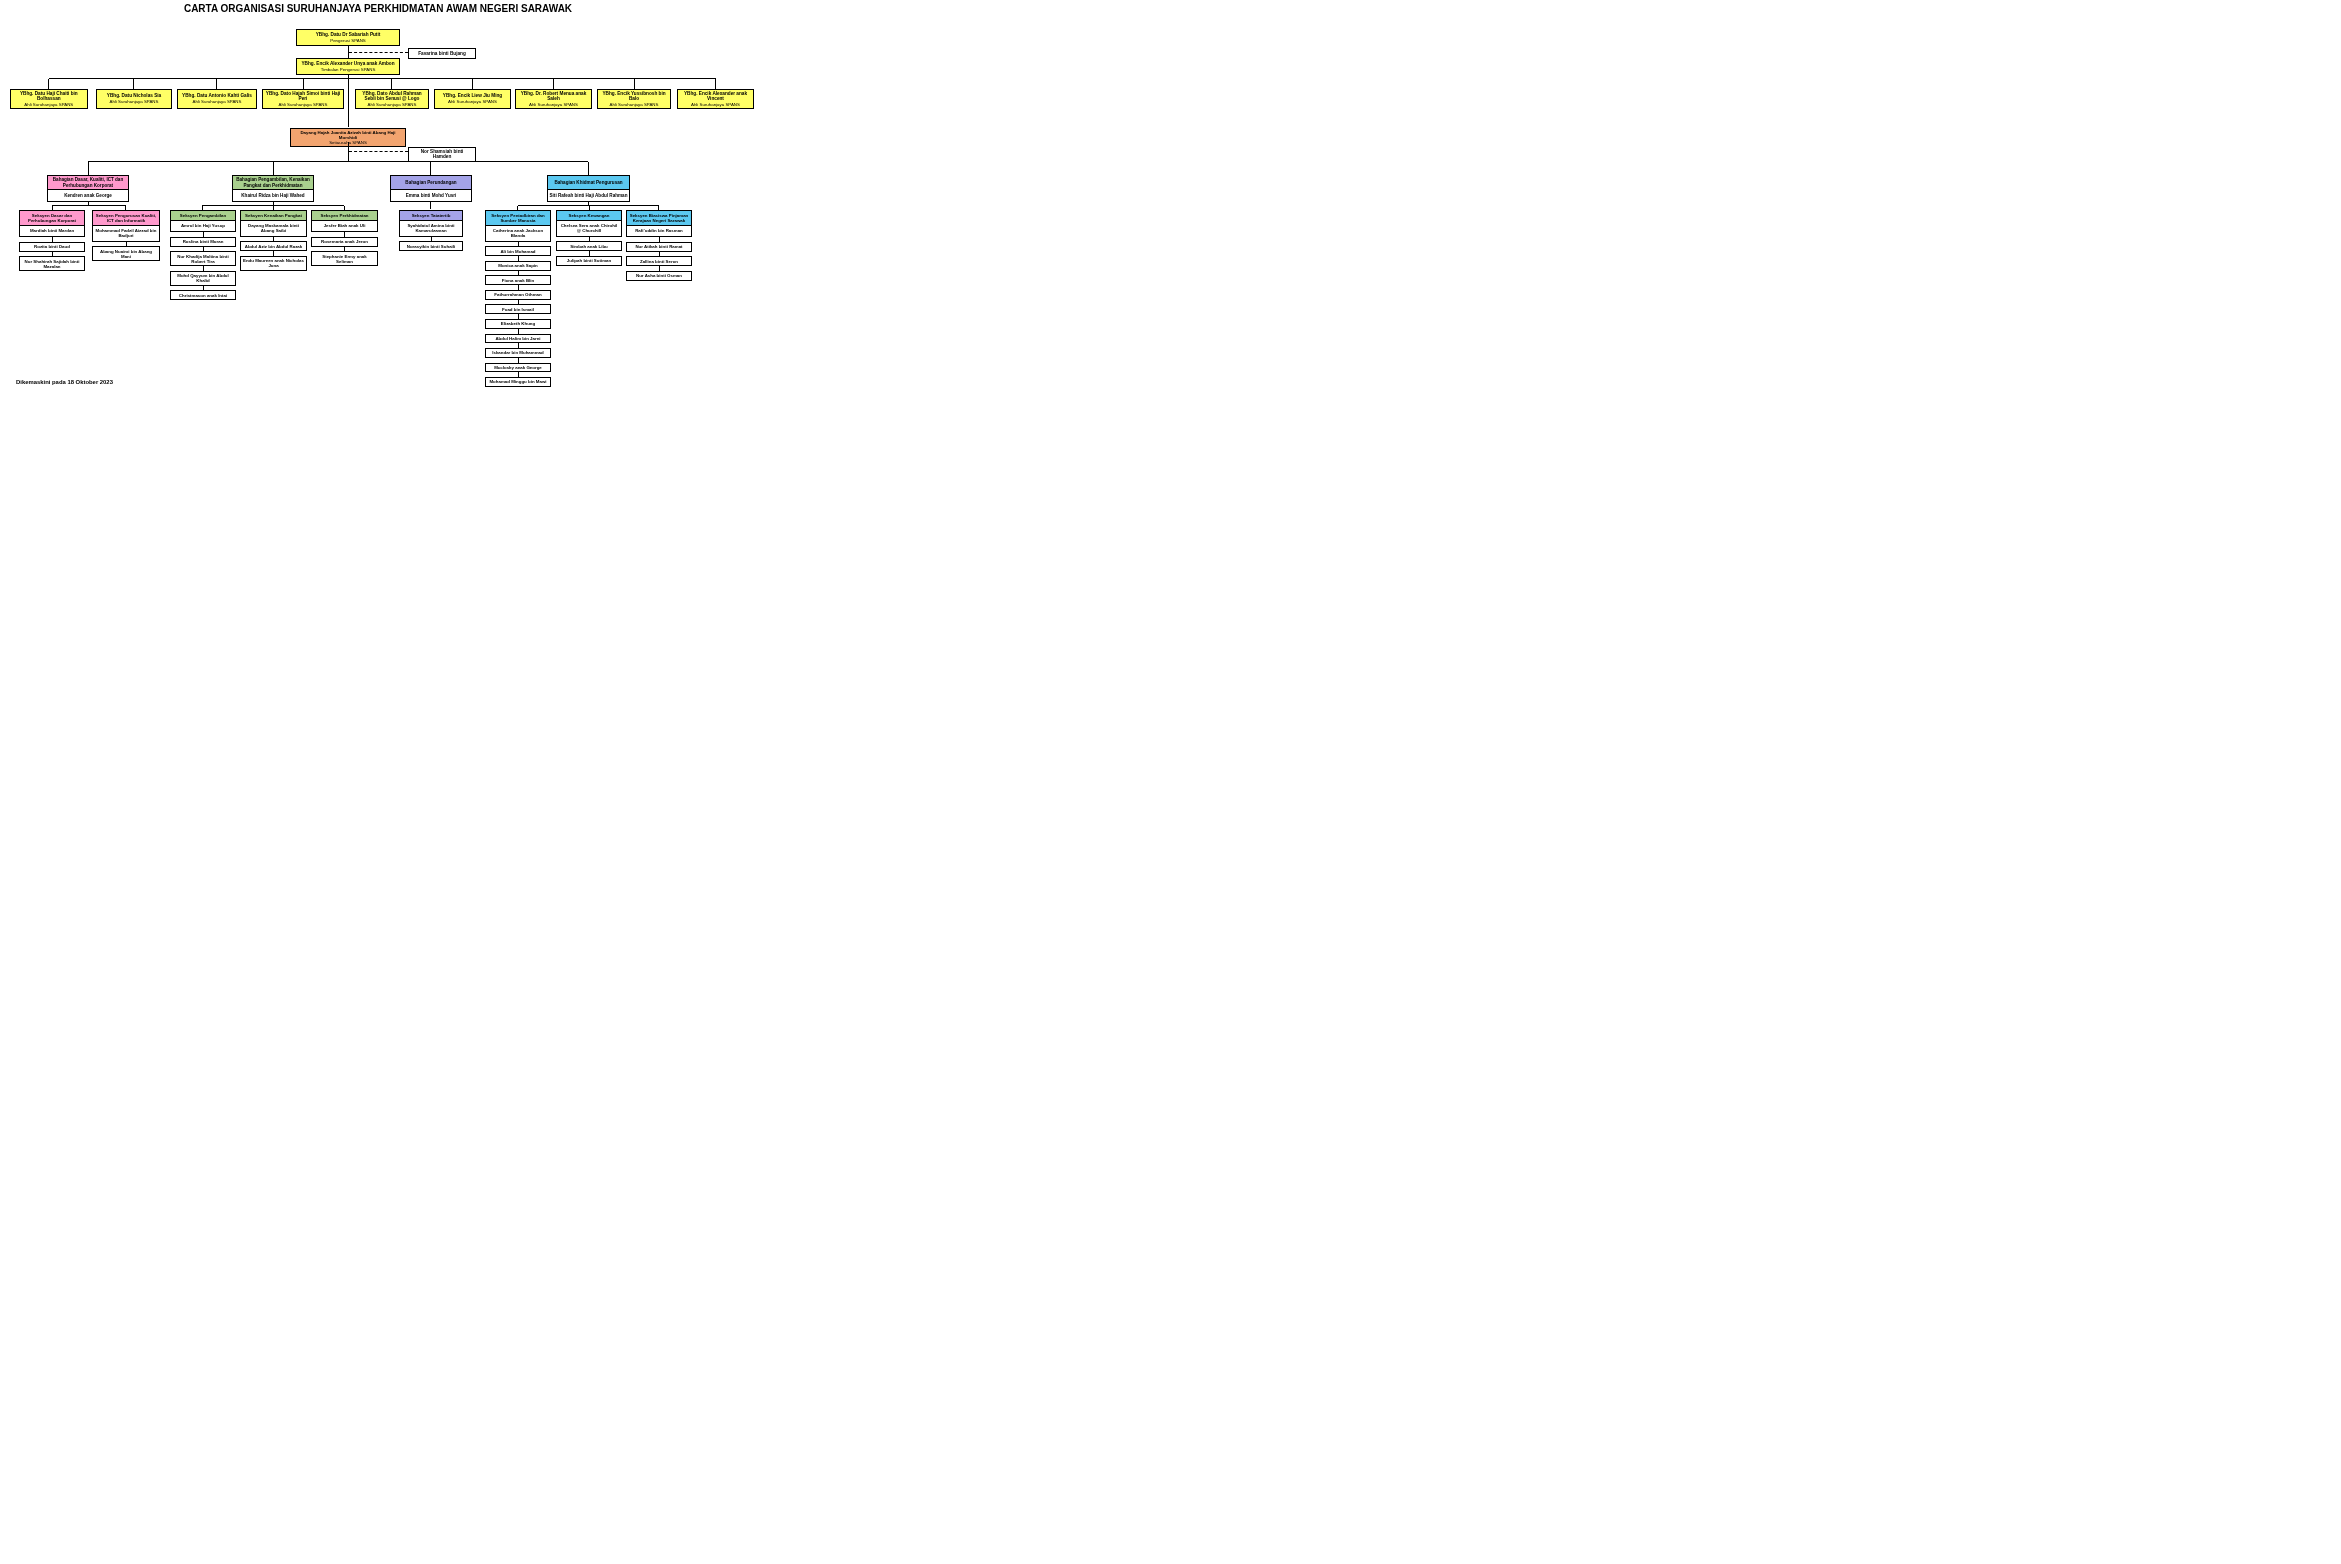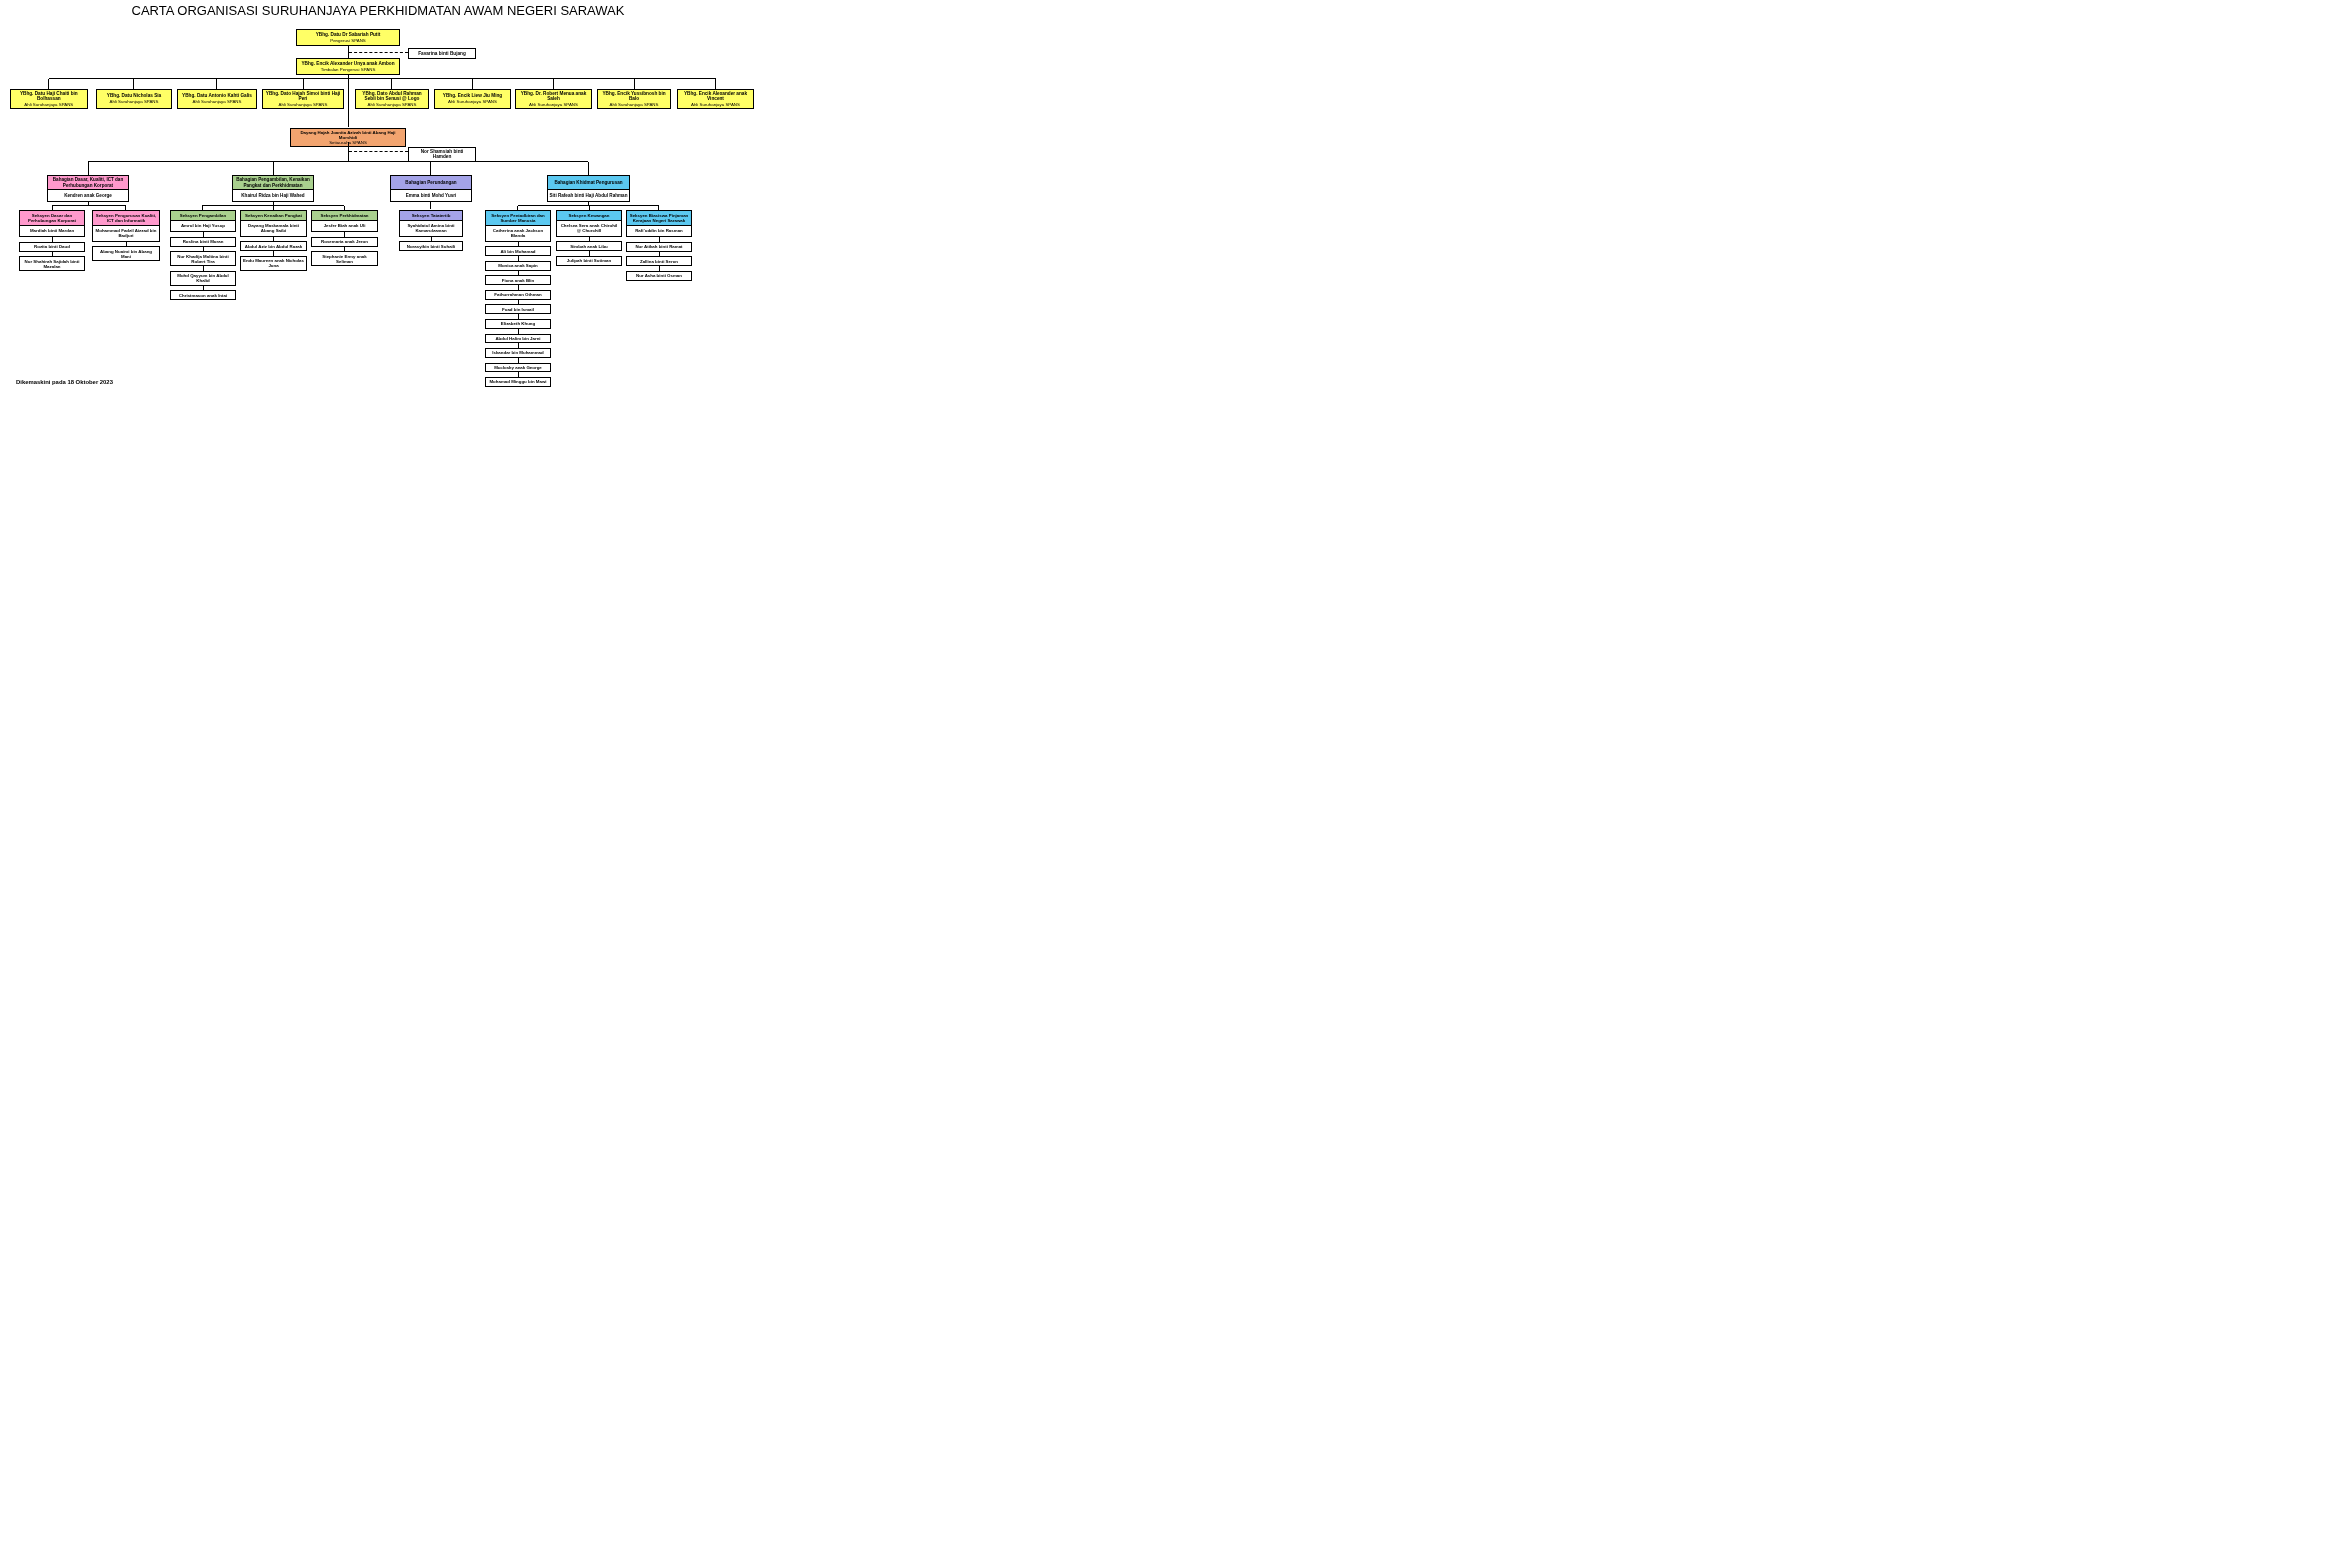--- a/index.html
+++ b/index.html
@@ -2,21 +2,21 @@
 <html style="font-size:7.5px"><head>
 <meta charset="utf-8">
 <style>
   html,body { margin:0; padding:0; background:#fff; }
   #canvas {
     position:relative; width:756px; height:392px; background:#ffffff;
     font-family:"Liberation Sans", sans-serif; color:#000; overflow:hidden;
   }
   #title {
     position:absolute; top:2.8px; left:0; right:0; text-align:center;
-    font-size:13px; font-weight:normal; letter-spacing:0px;
+    font-size:10px; font-weight:bold; letter-spacing:0px;
   }
   #footer {
     position:absolute; left:16px; top:379px; font-size:5.9px; font-weight:bold;
   }
   .box {
     position:absolute; box-sizing:border-box; border:1.4px solid #000; background:#fff;
     display:flex; flex-direction:column; align-items:center; justify-content:center;
     text-align:center; line-height:1.18; padding:0.9px 1.9px;
   }
   .nm { font-weight:bold; font-size:4.7px; }

